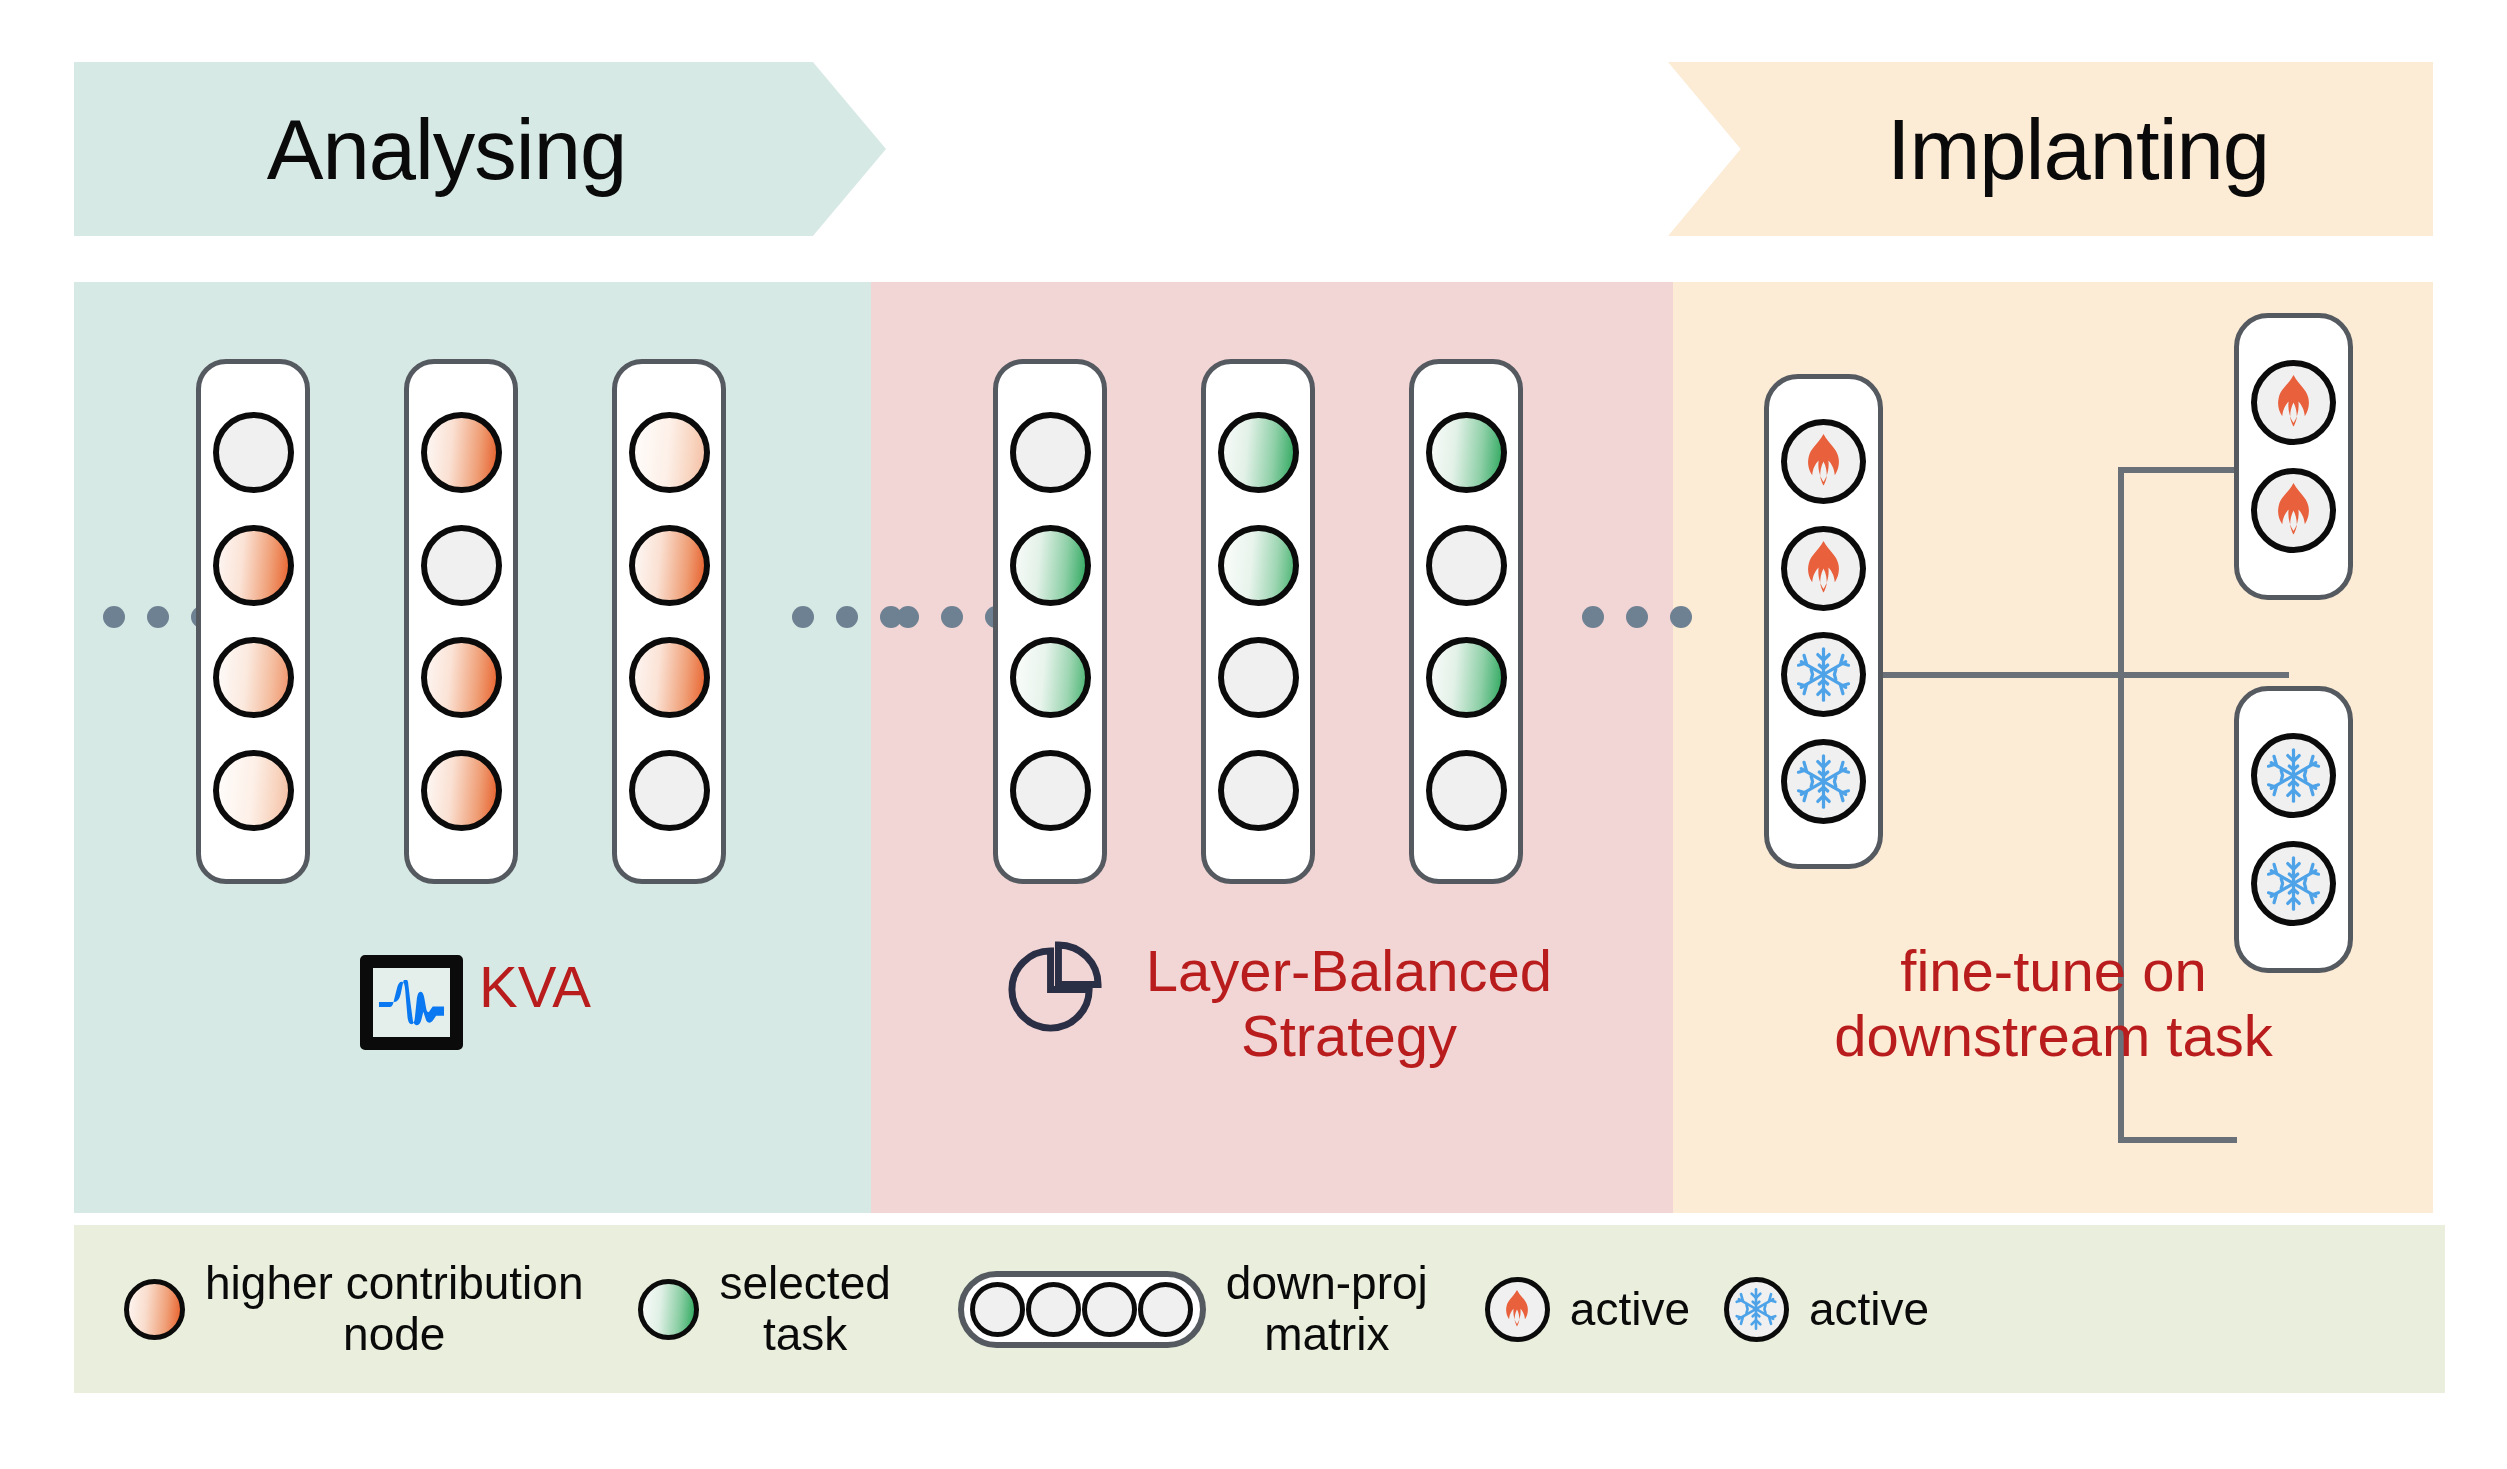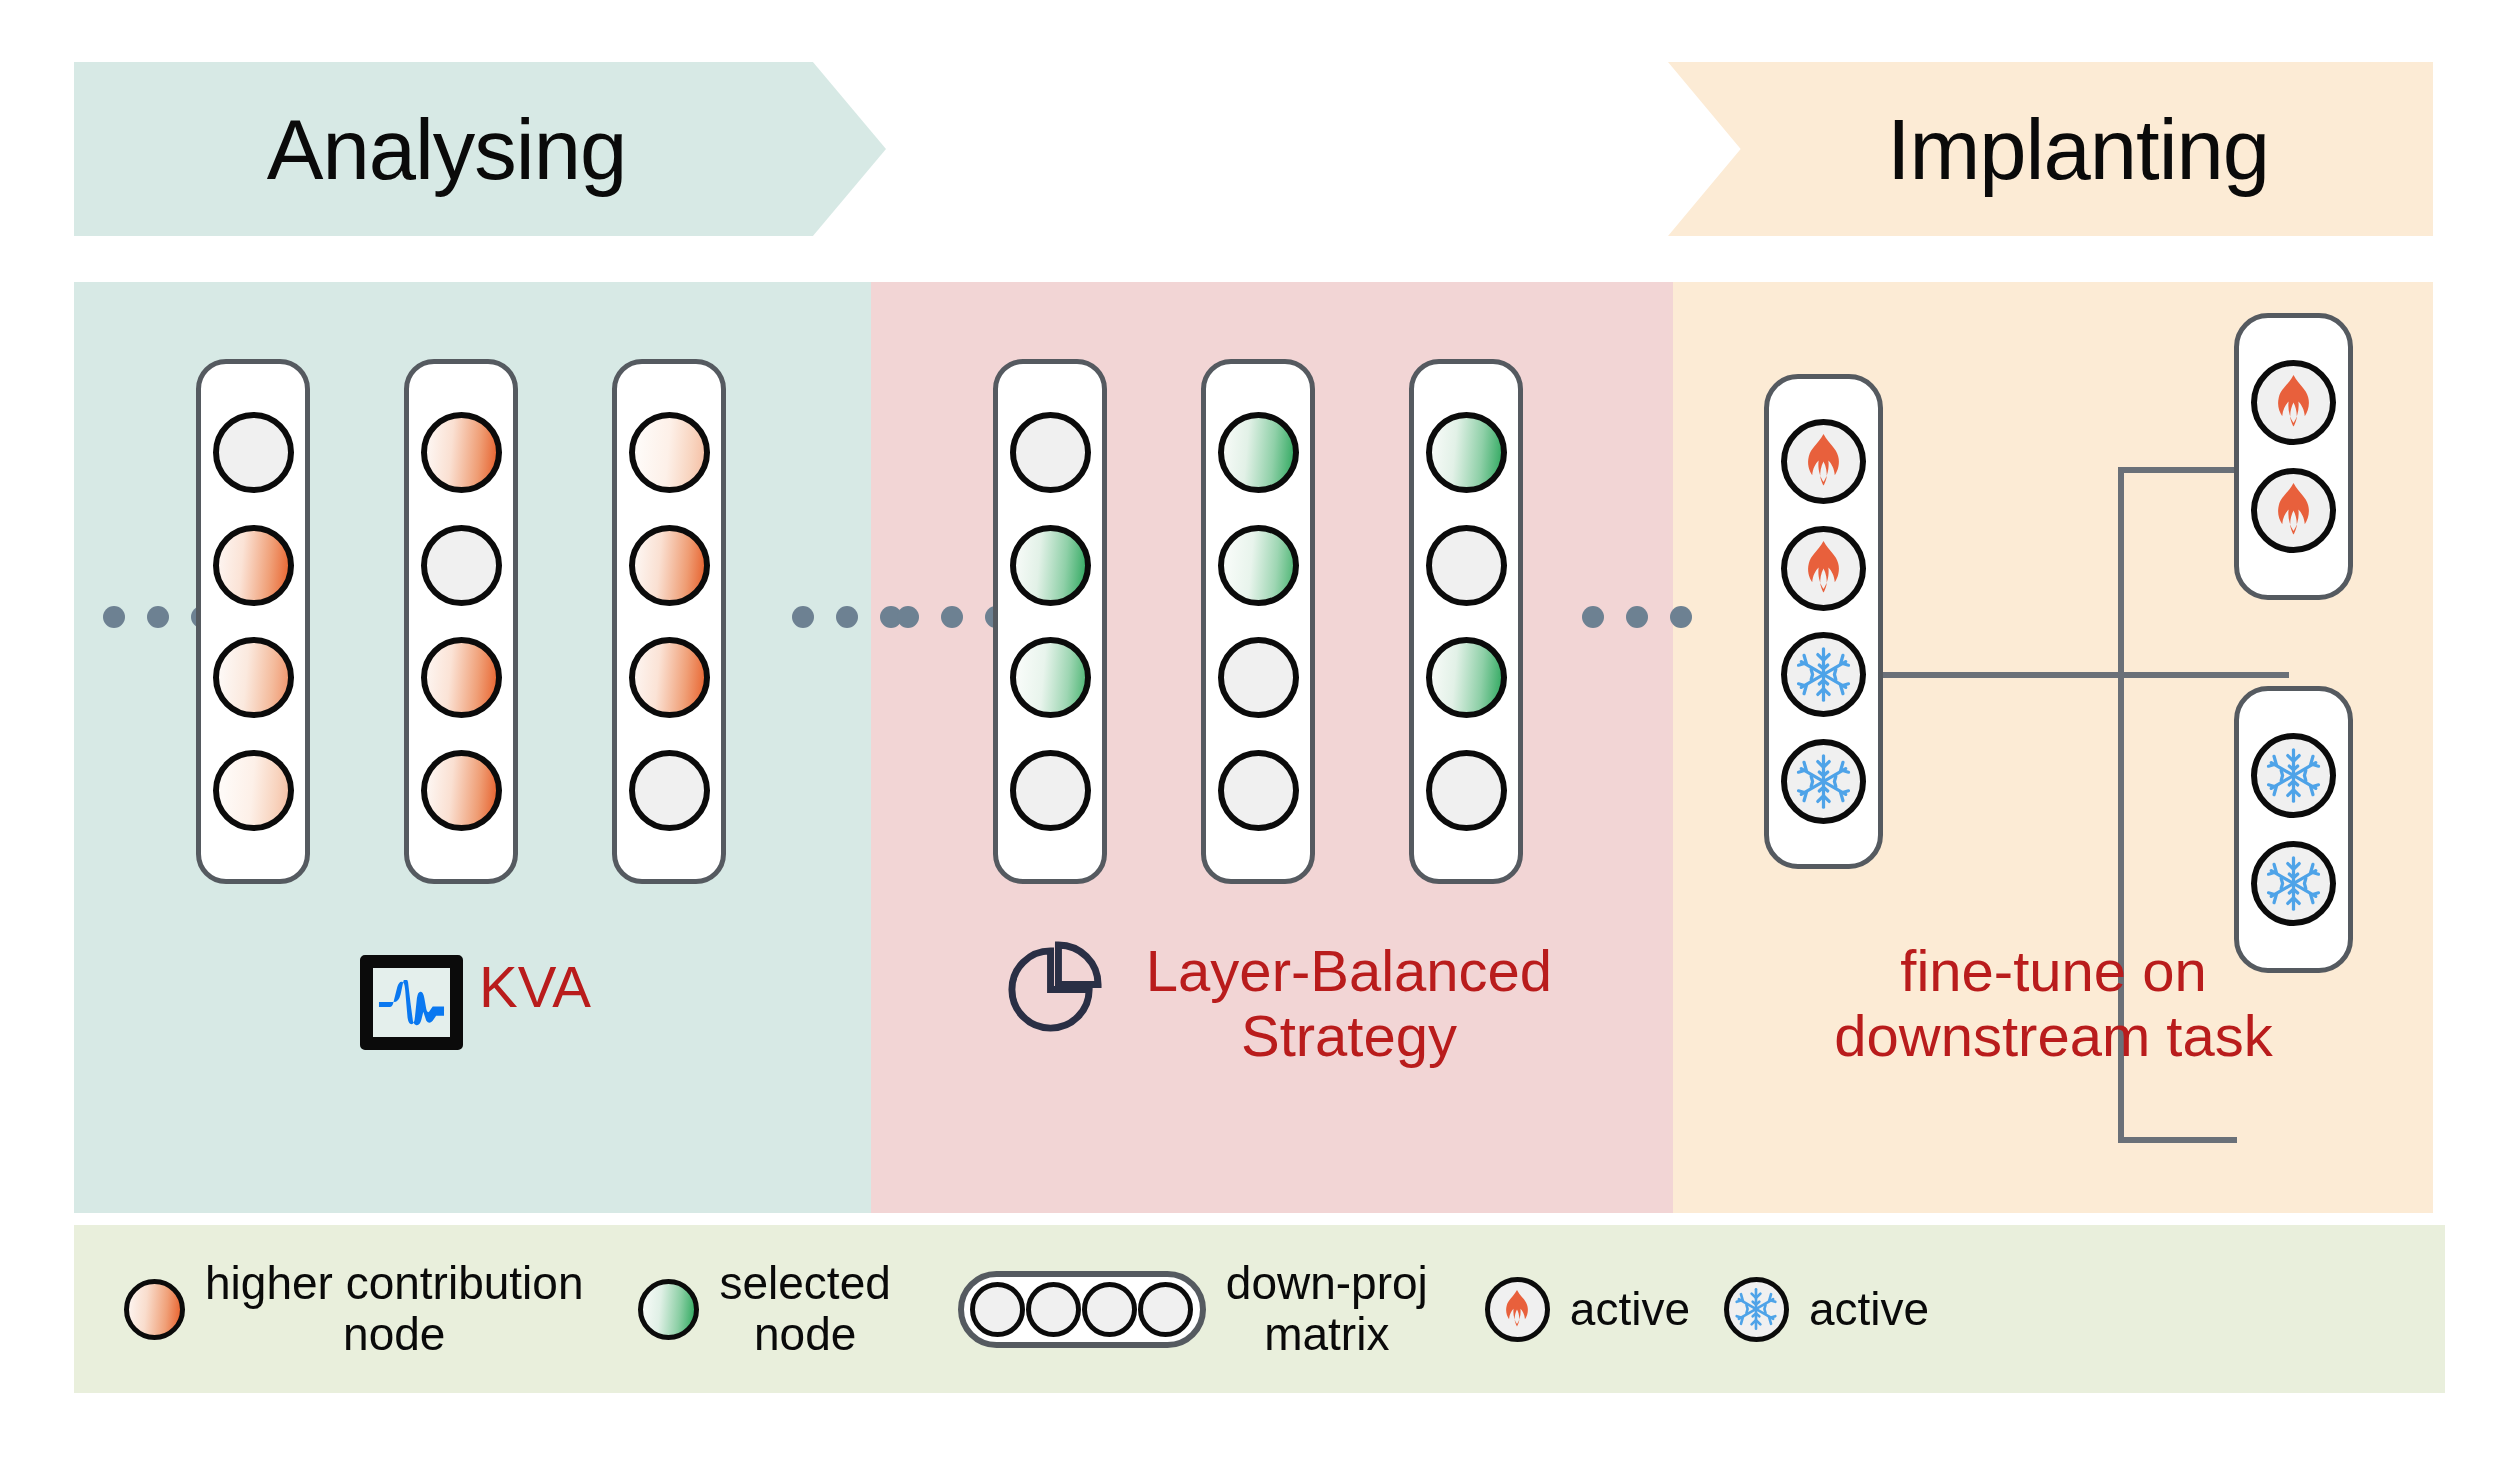--- a/index.html
+++ b/index.html
@@ -294,21 +294,21 @@
 
   <div id="legend">
     <div class="lg" style="margin-left:38px;">
       <div class="swatch sw-orange"></div>
       <div class="ltxt">higher contribution
 node</div>
     </div>
     <div class="lg" style="margin-left:55px;">
       <div class="swatch sw-green"></div>
       <div class="ltxt">selected
-node</div>
+task</div>
     </div>
     <div class="lg" style="margin-left:67px;">
       <div class="matrix-ic">
         <span></span>
         <span></span>
         <span></span>
         <span></span>
       </div>
       <div class="ltxt">down-proj
 matrix</div>

